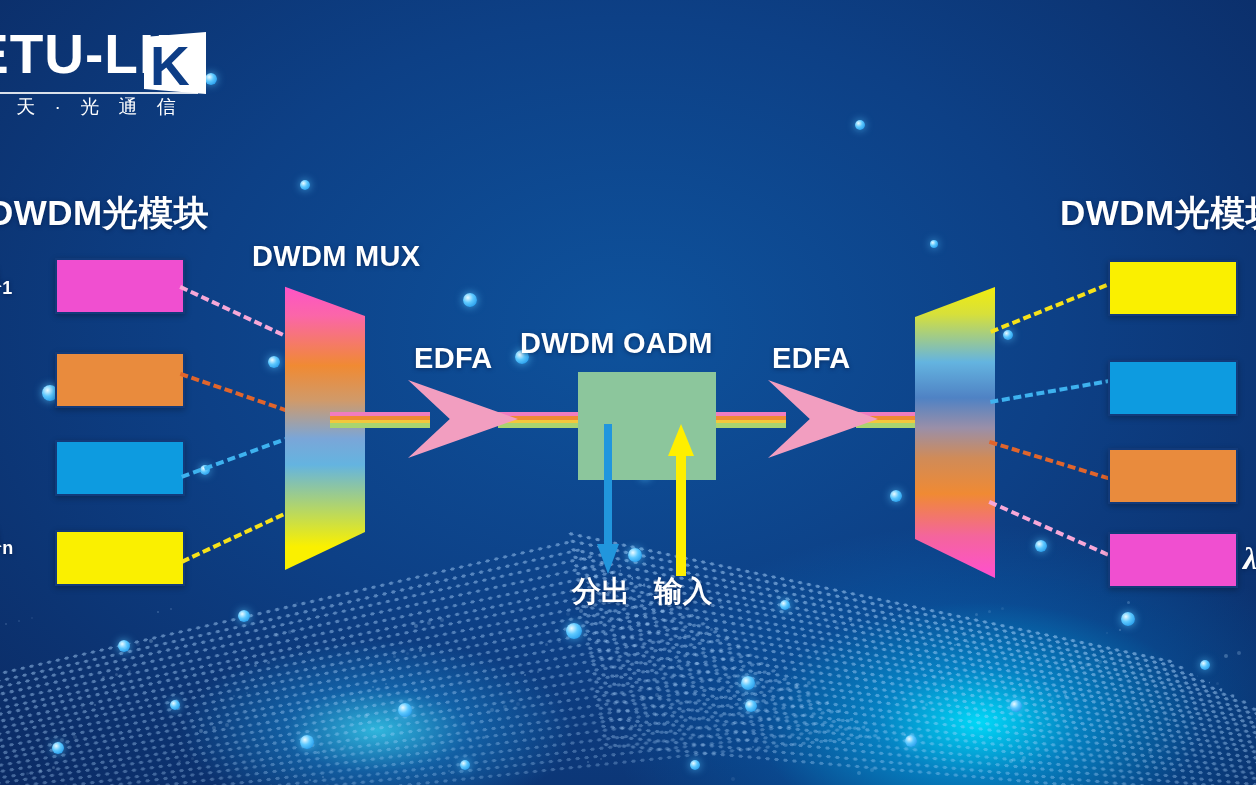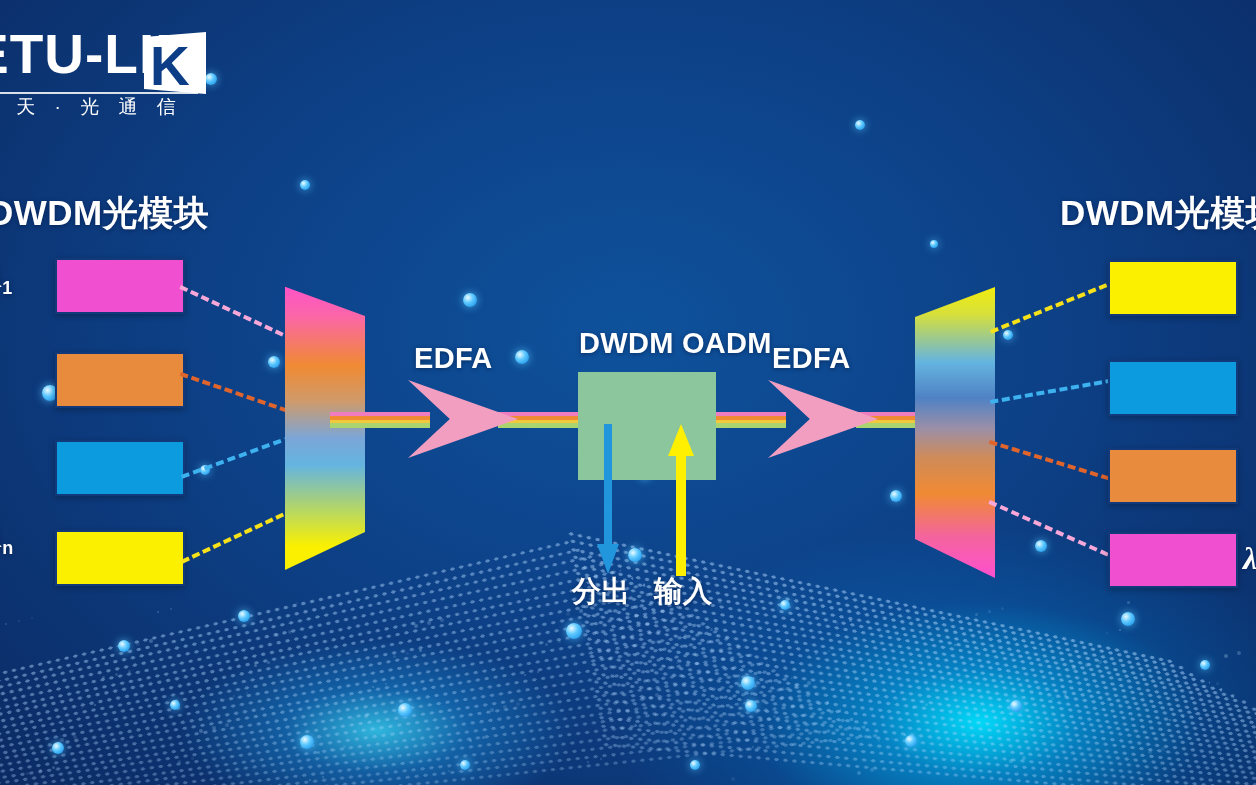--- a/index.html
+++ b/index.html
@@ -303,21 +303,22 @@
     <div class="word">ETU-LIN</div>
     <div class="kbox"></div>
     <div class="kletter">K</div>
     <div class="rule"></div>
     <div class="sub">易 天 · 光 通 信</div>
   </div>
 
   <div class="lbl title" style="left:-12px;top:190px;">DWDM光模块</div>
   <div class="lbl title" style="left:1060px;top:190px;">DWDM光模块</div>
 
-  <div class="lbl node" style="left:579px;top:327px;">DWDM OADM</div>
+  <div class="lbl node" style="left:252px;top:240px;">DWDM MUX</div>
+  <div class="lbl node" style="left:520px;top:327px;">DWDM OADM</div>
   <div class="lbl node" style="left:414px;top:342px;">EDFA</div>
   <div class="lbl node" style="left:772px;top:342px;">EDFA</div>
 
   <div class="lbl lam" style="left:-12px;top:258px;">
     <span>λ</span><sub>1</sub>
   </div>
   <div class="lbl lam" style="left:-12px;top:518px;">
     <span>λ</span><sub>n</sub>
   </div>
   <div class="lbl lam" style="left:1243px;top:540px;">

